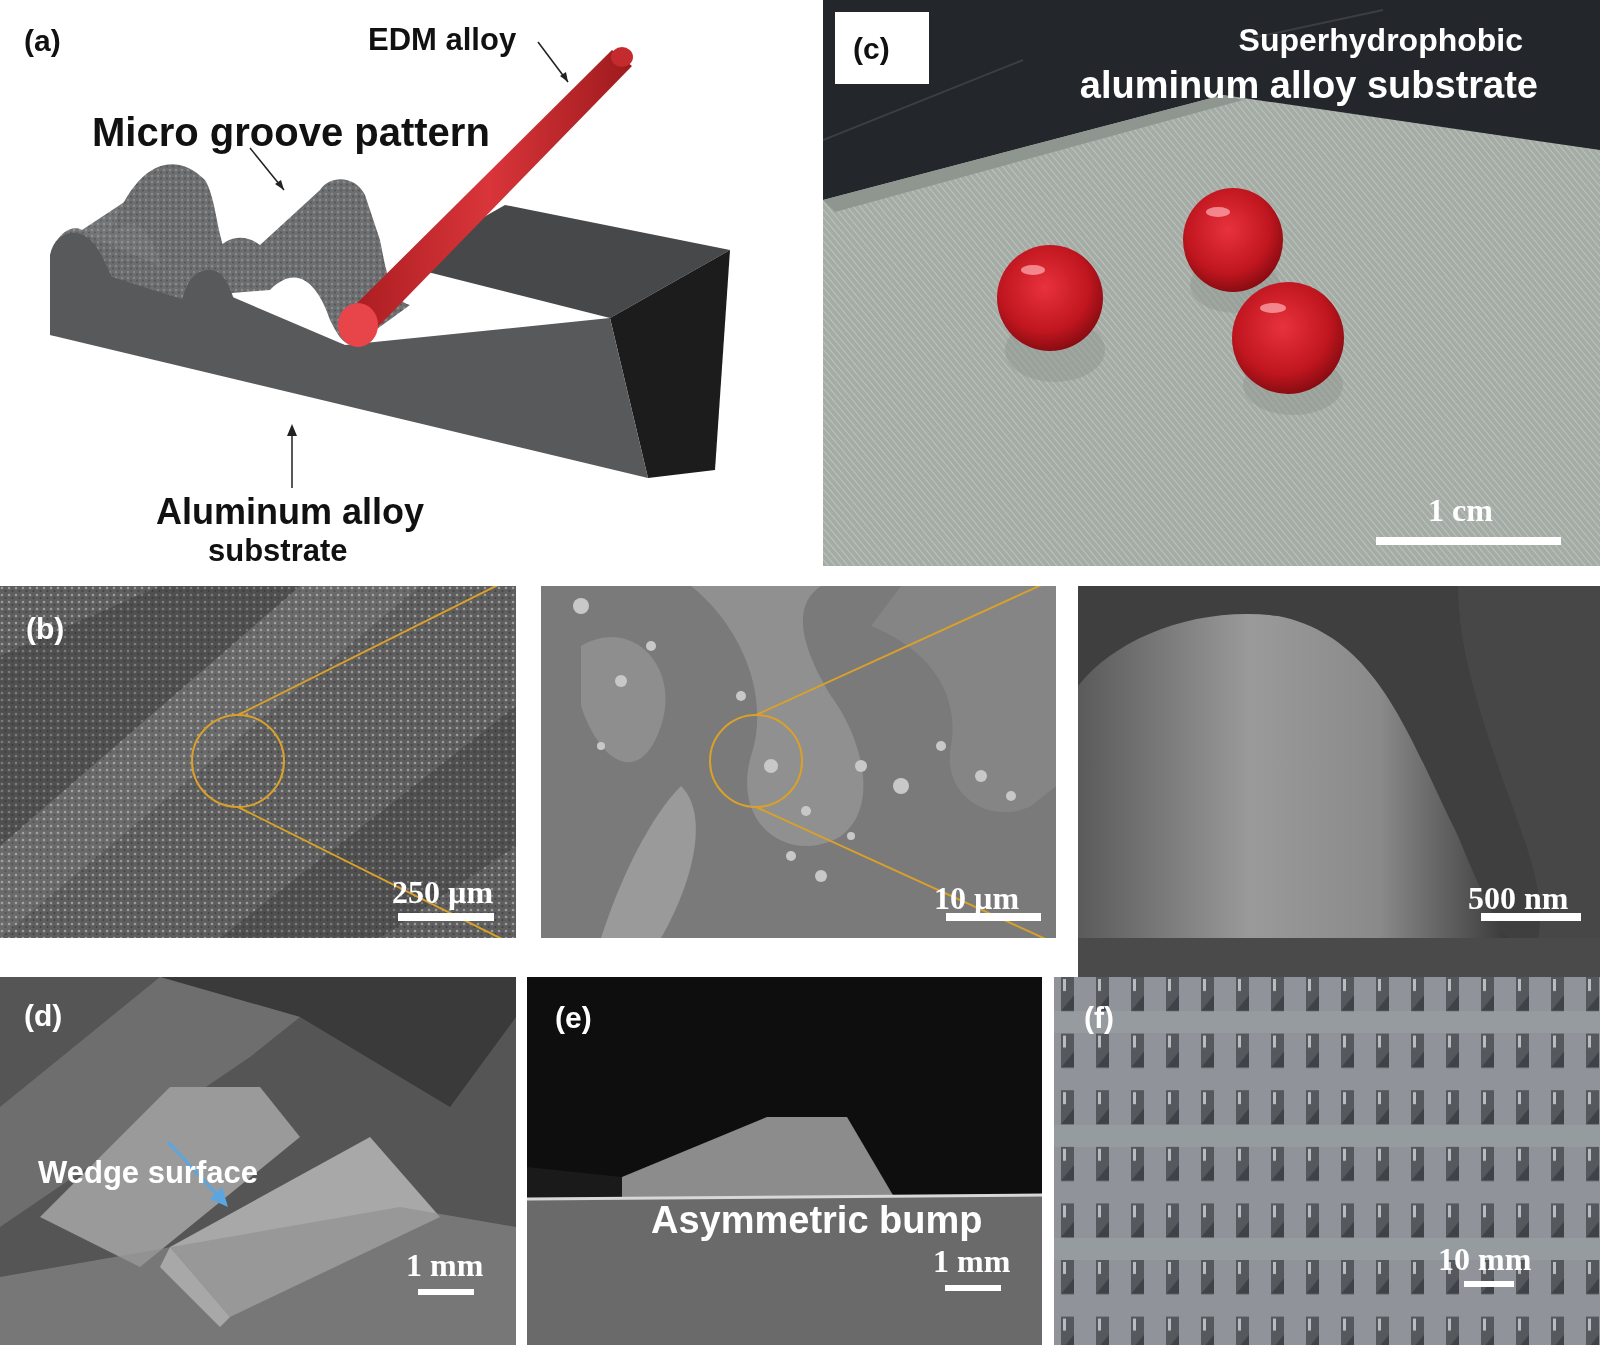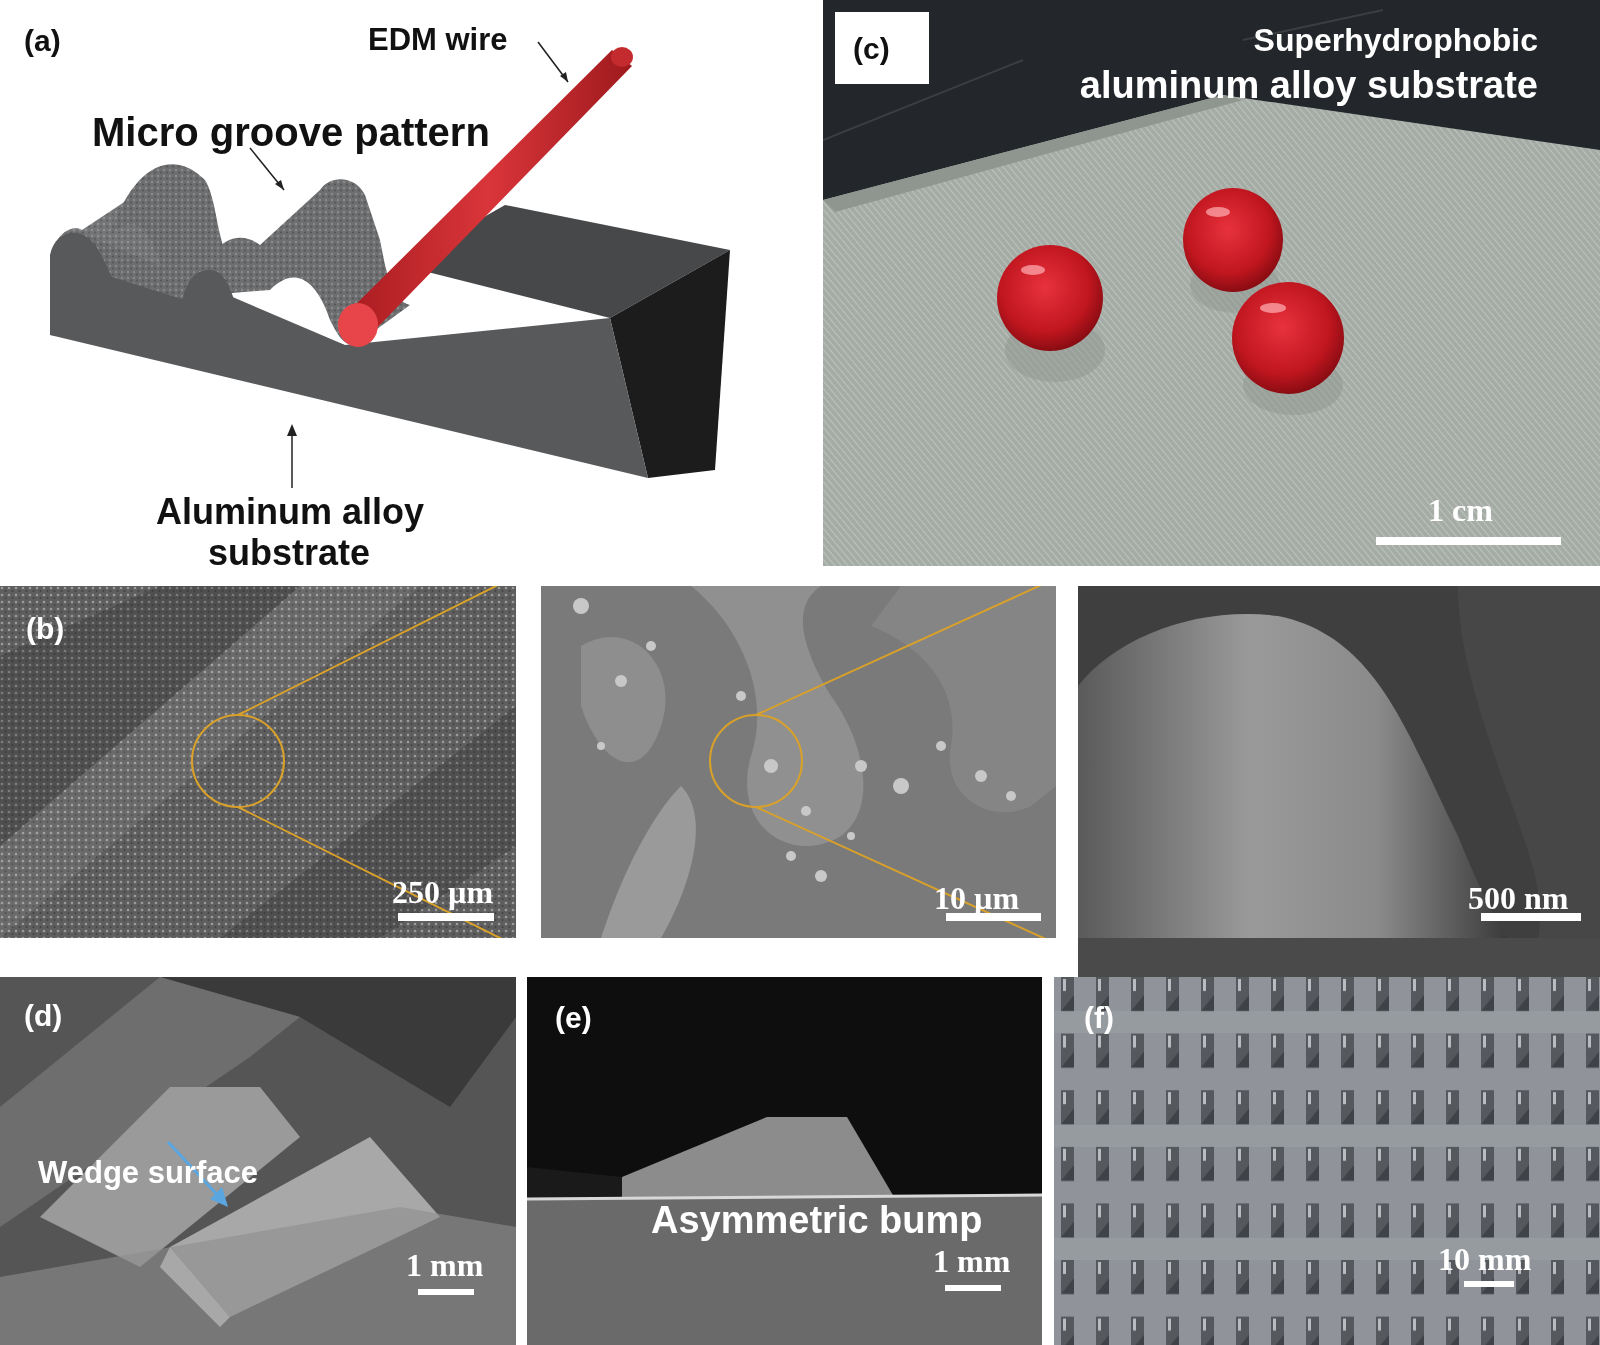--- a/index.html
+++ b/index.html
@@ -49,24 +49,24 @@
     </g>
 
     <line x1="538" y1="42" x2="568" y2="82" stroke="#222" stroke-width="1.5"></line>
     <polygon points="568,82 560,76 566,72" fill="#222"></polygon>
     <line x1="250" y1="148" x2="284" y2="190" stroke="#222" stroke-width="1.5"></line>
     <polygon points="284,190 275,184 281,180" fill="#222"></polygon>
     <line x1="292" y1="488" x2="292" y2="428" stroke="#222" stroke-width="1.5"></line>
     <polygon points="292,424 287,436 297,436" fill="#222"></polygon>
   </svg>
   <div class="lbl black" style="left:24px;top:26px;">(a)</div>
-  <div class="lbl black" style="left:368px;top:24px;font-size:31px;">EDM wire</div>
+  <div class="lbl black" style="left:368px;top:24px;font-size:31px;">EDM alloy</div>
   <div class="lbl black" style="left:92px;top:112px;font-size:40px;">Micro groove pattern</div>
   <div class="lbl black" style="left:156px;top:494px;font-size:36px;">Aluminum alloy</div>
-  <div class="lbl black" style="left:208px;top:535px;font-size:36px;">substrate</div>
+  <div class="lbl black" style="left:208px;top:535px;font-size:31px;">substrate</div>
 </div>
 
 <div class="panel" style="left:823px;top:0;width:777px;height:566px;background:#1e2124;">
   <svg width="777" height="566">
     <defs>
       <pattern id="weave" width="5" height="5" patternUnits="userSpaceOnUse" patternTransform="rotate(-40)">
         <rect width="5" height="5" fill="#a5aca6"></rect>
         <line x1="0" y1="0" x2="0" y2="5" stroke="#c4cbc5" stroke-width="1.6"></line>
       </pattern>
       <radialGradient id="drop" cx="0.45" cy="0.4" r="0.6">
@@ -90,21 +90,21 @@
       <ellipse cx="395" cy="212" rx="12" ry="5" fill="#ffb0b5" opacity="0.7"></ellipse>
     </g>
     <g>
       <ellipse cx="470" cy="385" rx="50" ry="30" fill="#8f9690" opacity="0.5"></ellipse>
       <ellipse cx="465" cy="338" rx="56" ry="56" fill="url(#drop)"></ellipse>
       <ellipse cx="450" cy="308" rx="13" ry="5" fill="#ffb0b5" opacity="0.7"></ellipse>
     </g>
   </svg>
   <div style="position:absolute;left:12px;top:12px;width:94px;height:72px;background:#fff;"></div>
   <div class="lbl black" style="left:30px;top:34px;">(c)</div>
-  <div class="lbl white" style="right:62px;top:24px;font-size:32px;">Superhydrophobic</div>
+  <div class="lbl white" style="right:77px;top:24px;font-size:32px;">Superhydrophobic</div>
   <div class="lbl white" style="right:62px;top:66px;font-size:38px;">aluminum alloy substrate</div>
   <div class="scaletext" style="left:605px;top:494px;">1 cm</div>
   <div class="scalebar" style="left:553px;top:537px;width:185px;height:8px;"></div>
 </div>
 
 <div class="panel" style="left:0;top:586px;width:516px;height:352px;background:#6b6b6b;">
   <svg width="516" height="352">
     <defs>
       <pattern id="noise1" width="7" height="7" patternUnits="userSpaceOnUse">
         <rect width="7" height="7" fill="#5e5e5e"></rect>

